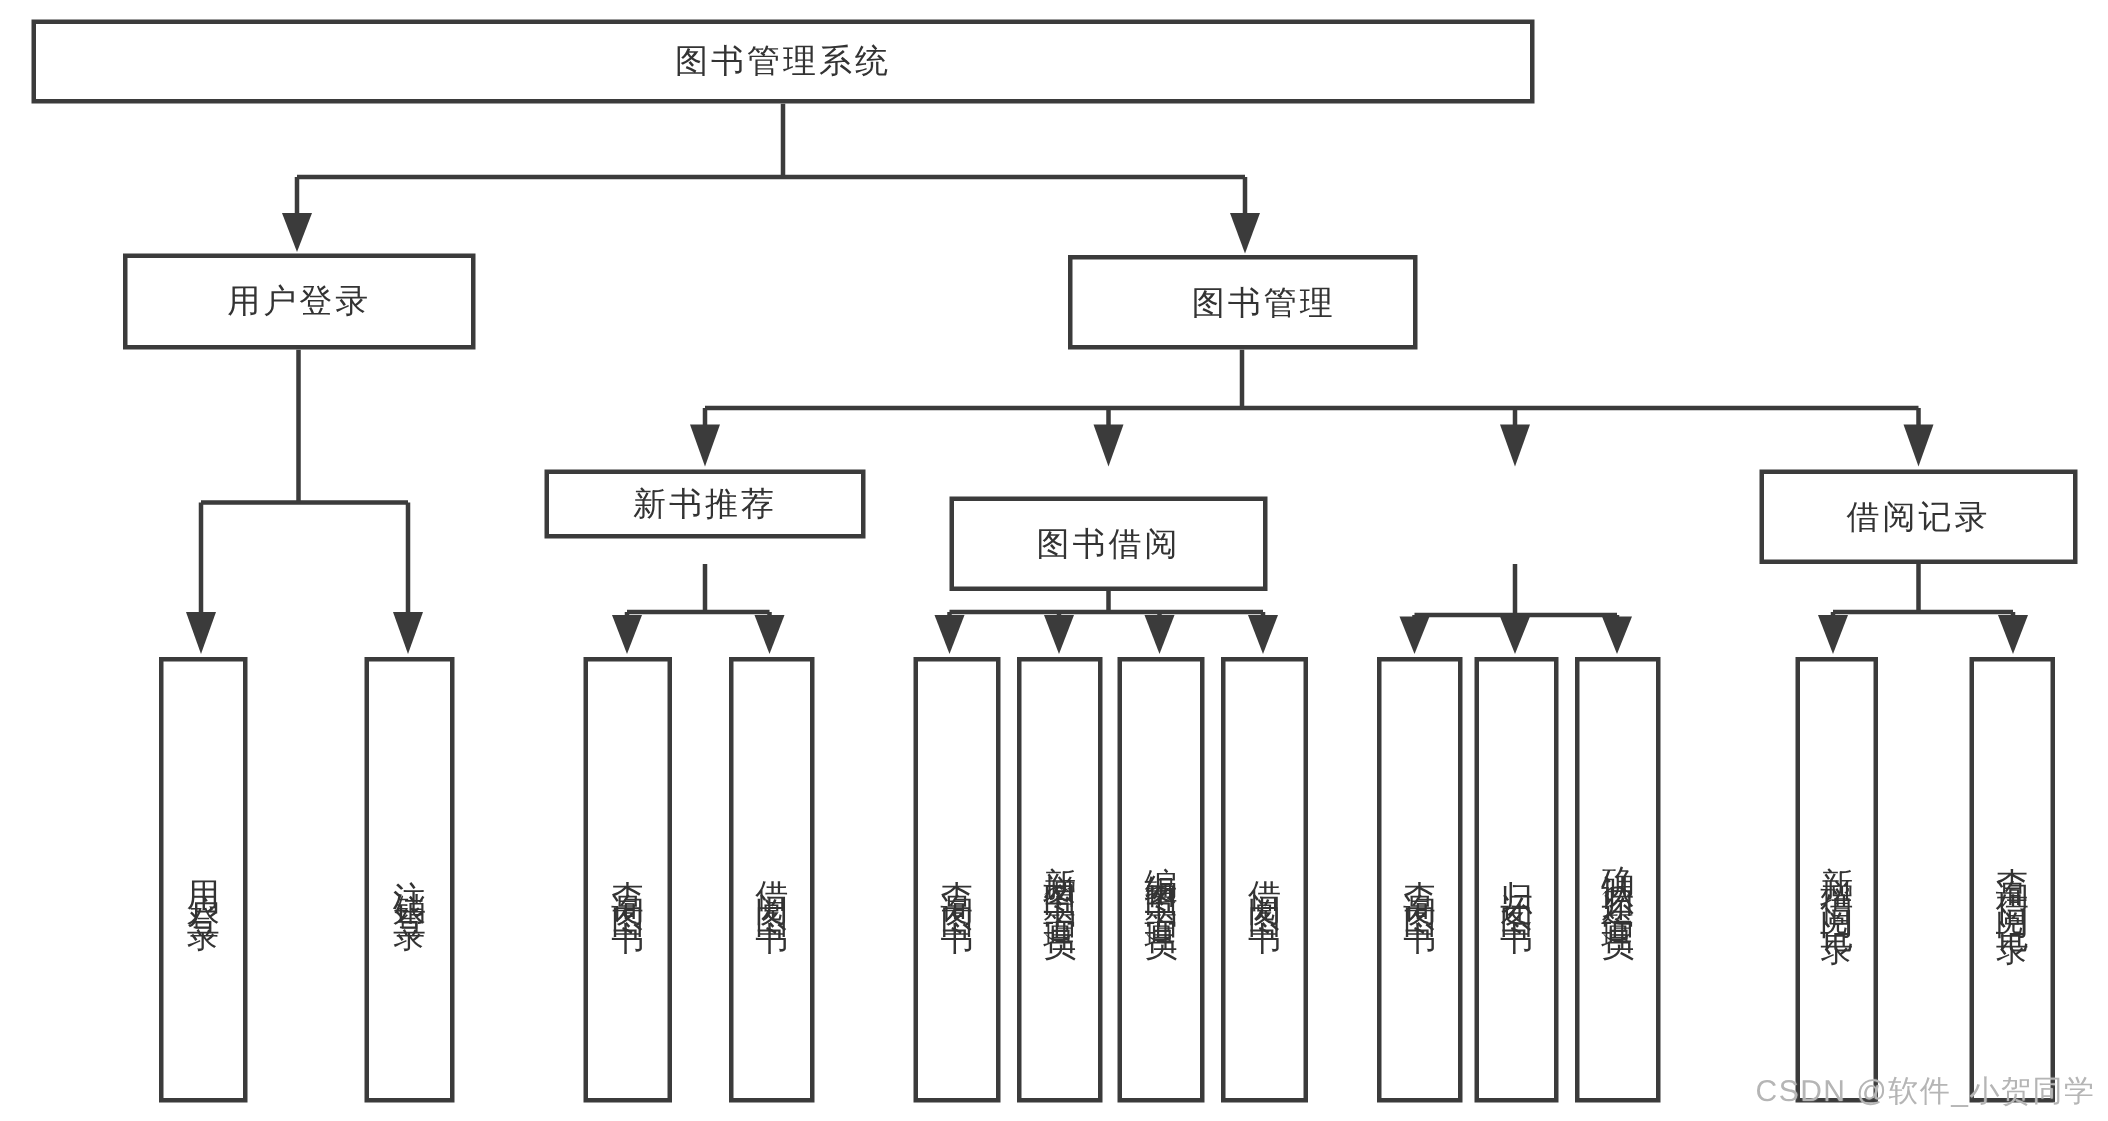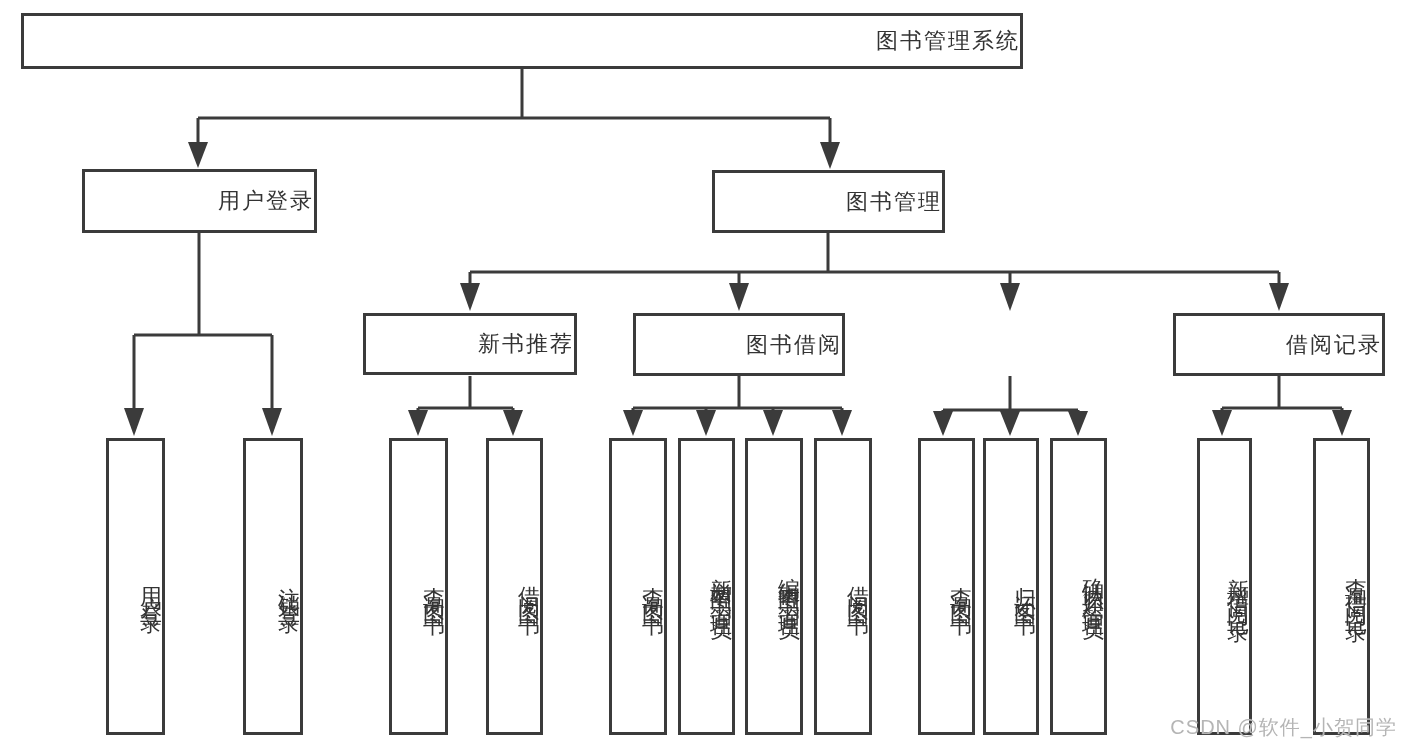--- a/index.html
+++ b/index.html
@@ -3,21 +3,21 @@
 <meta charset="utf-8">
 <style>
   html,body{margin:0;padding:0;background:#ffffff;}
   .canvas{
     position:relative;width:1405px;height:747px;background:#ffffff;overflow:hidden;
     font-family:"Liberation Sans",sans-serif;color:#333333;
   }
   .wires{position:absolute;left:0;top:0;width:1405px;height:747px;}
   .node{
     position:absolute;box-sizing:border-box;background:#ffffff;
-    border:3px solid #3b3b3b;display:flex;align-items:center;justify-content:flex-end;
+    border:3px solid #3b3b3b;display:flex;align-items:center;justify-content:center;
     font-size:22px;color:#333333;letter-spacing:2px;white-space:nowrap;
   }
   .leaf{top:438px;height:297px;}
   .vtext{
     writing-mode:vertical-rl;text-orientation:mixed;
     letter-spacing:9px;line-height:1;font-size:22px;color:#333333;
   }
   .vtext.long{letter-spacing:6px;}
   .watermark{
     position:absolute;right:8px;bottom:6px;z-index:5;
@@ -75,24 +75,24 @@
     <span>图书管理系统</span>
   </div>
 
   <div class="node" style="left:82px;top:169px;width:235px;height:64px;">
     <span>用户登录</span>
   </div>
   <div class="node" style="left:712px;top:170px;width:233px;height:63px;padding-left:28px;">
     <span>图书管理</span>
   </div>
 
-  <div class="node" style="left:363px;top:313px;width:214px;height:62px;">
+  <div class="node" style="left:363px;top:313px;width:214px;height:46px;">
     <span>新书推荐</span>
   </div>
-  <div class="node" style="left:633px;top:313px;width:212px;height:63px;">
+  <div class="node" style="left:633px;top:331px;width:212px;height:63px;">
     <span>图书借阅</span>
   </div>
   <div class="node" style="left:1173px;top:313px;width:212px;height:63px;">
     <span>借阅记录</span>
   </div>
 
   <div class="node leaf" style="left:106px;width:59px;">
     <span class="vtext">用户登录</span>
   </div>
   <div class="node leaf" style="left:243px;width:60px;">

